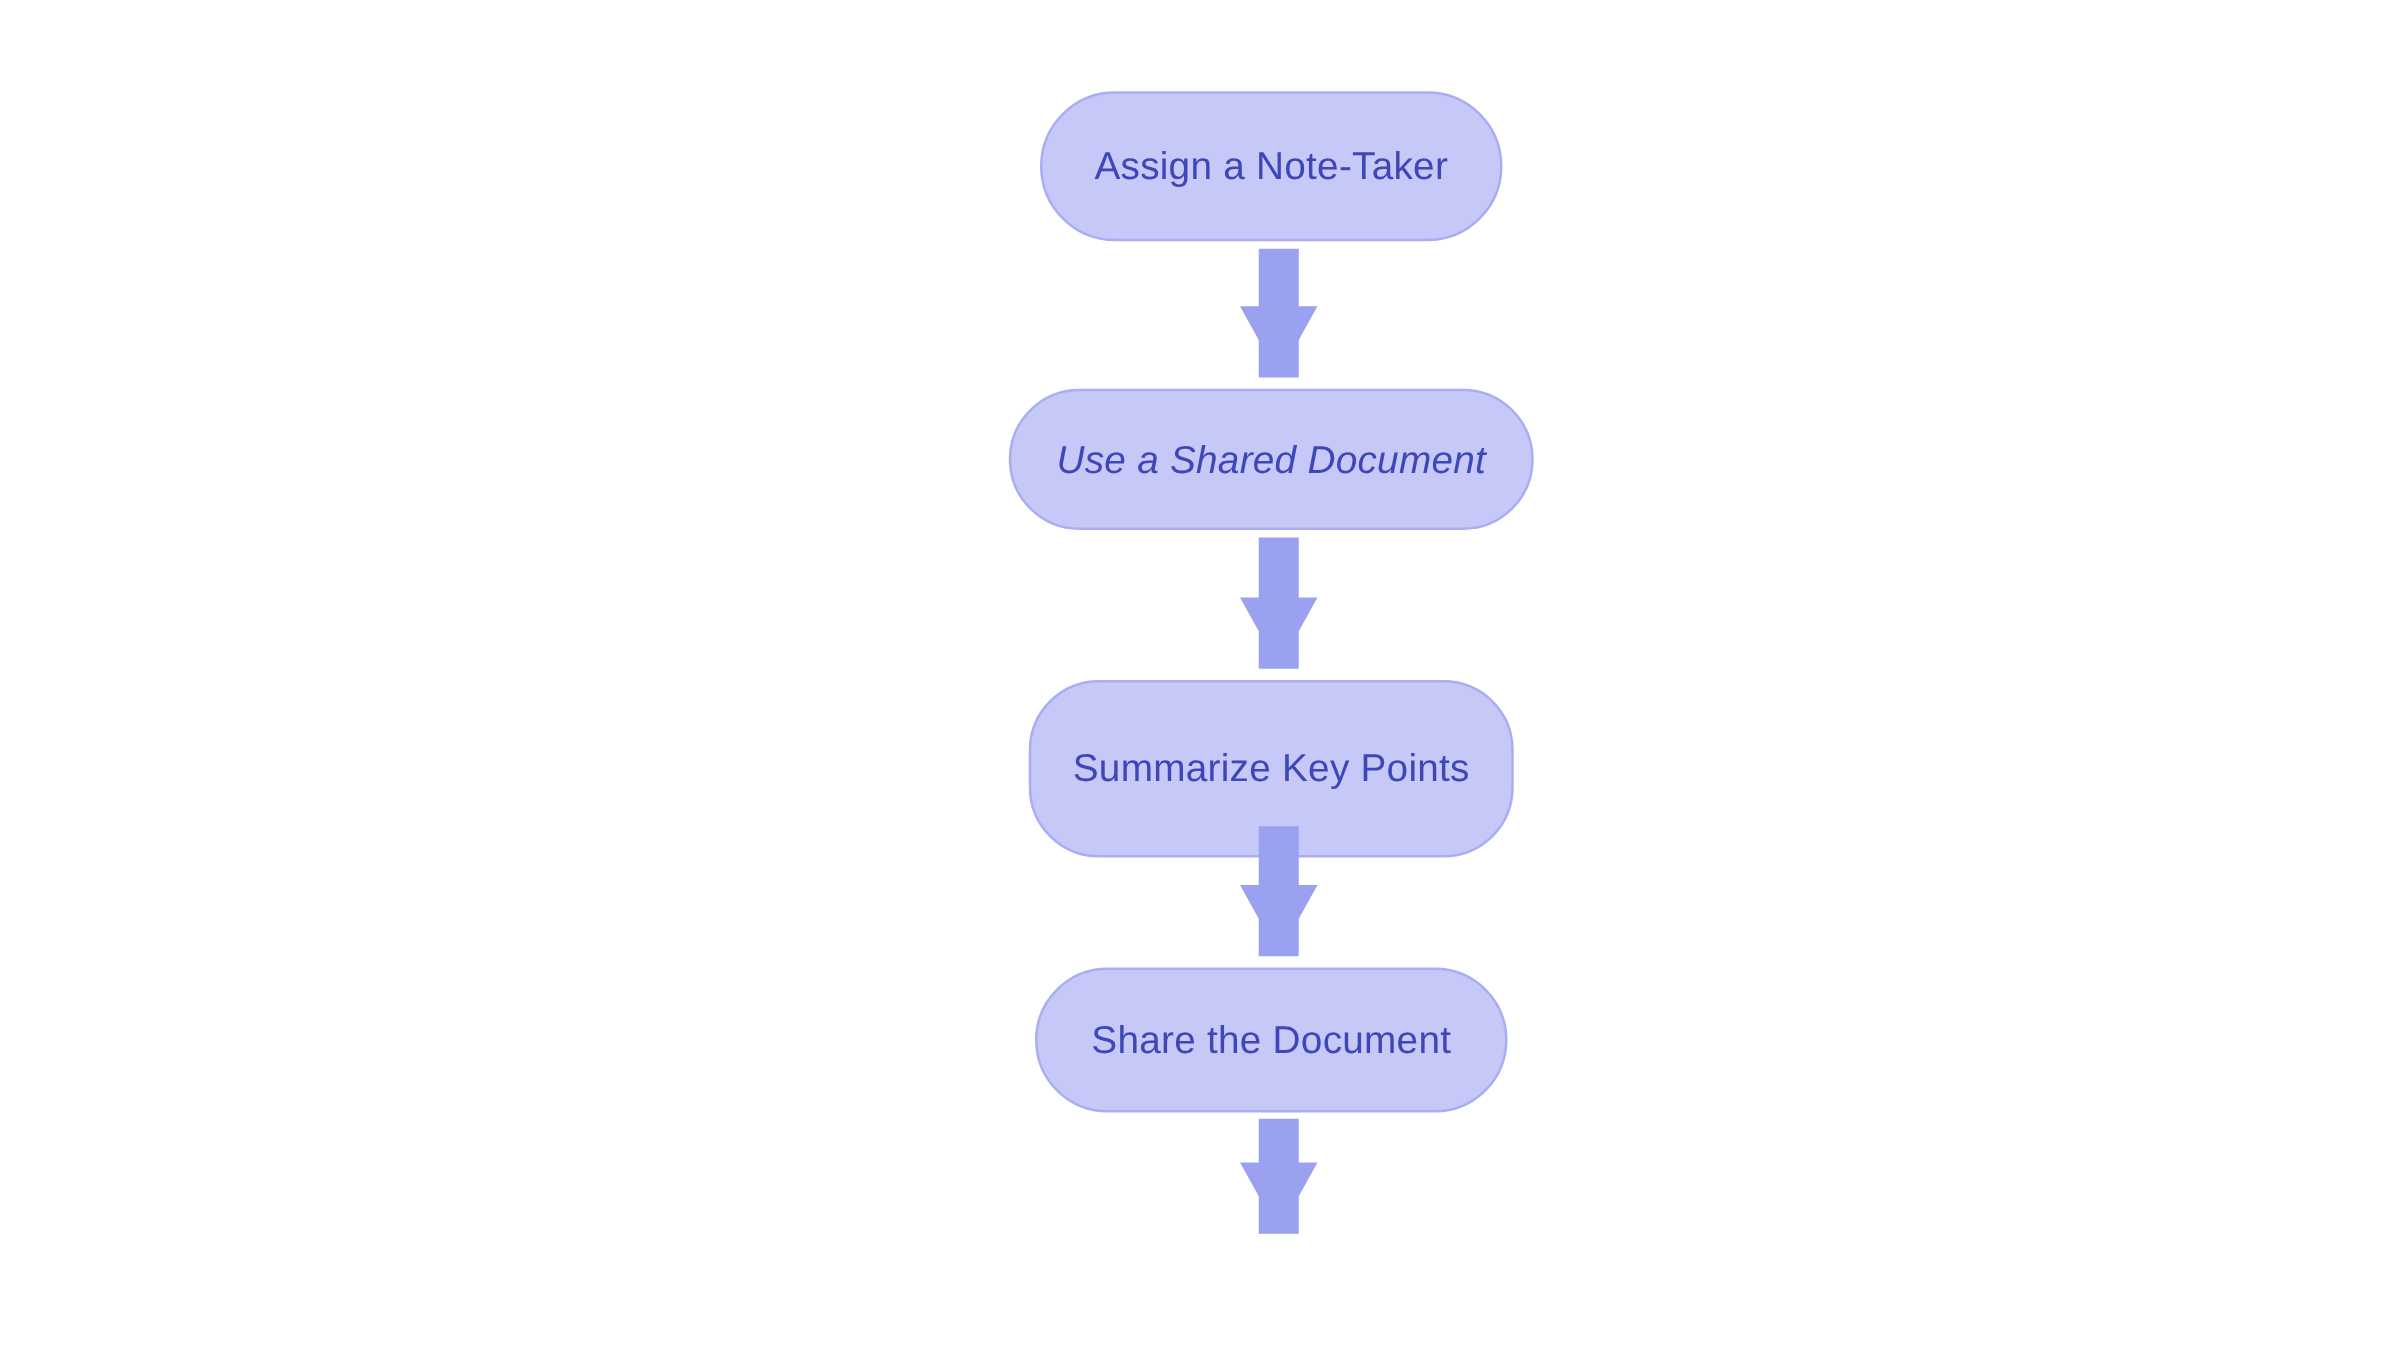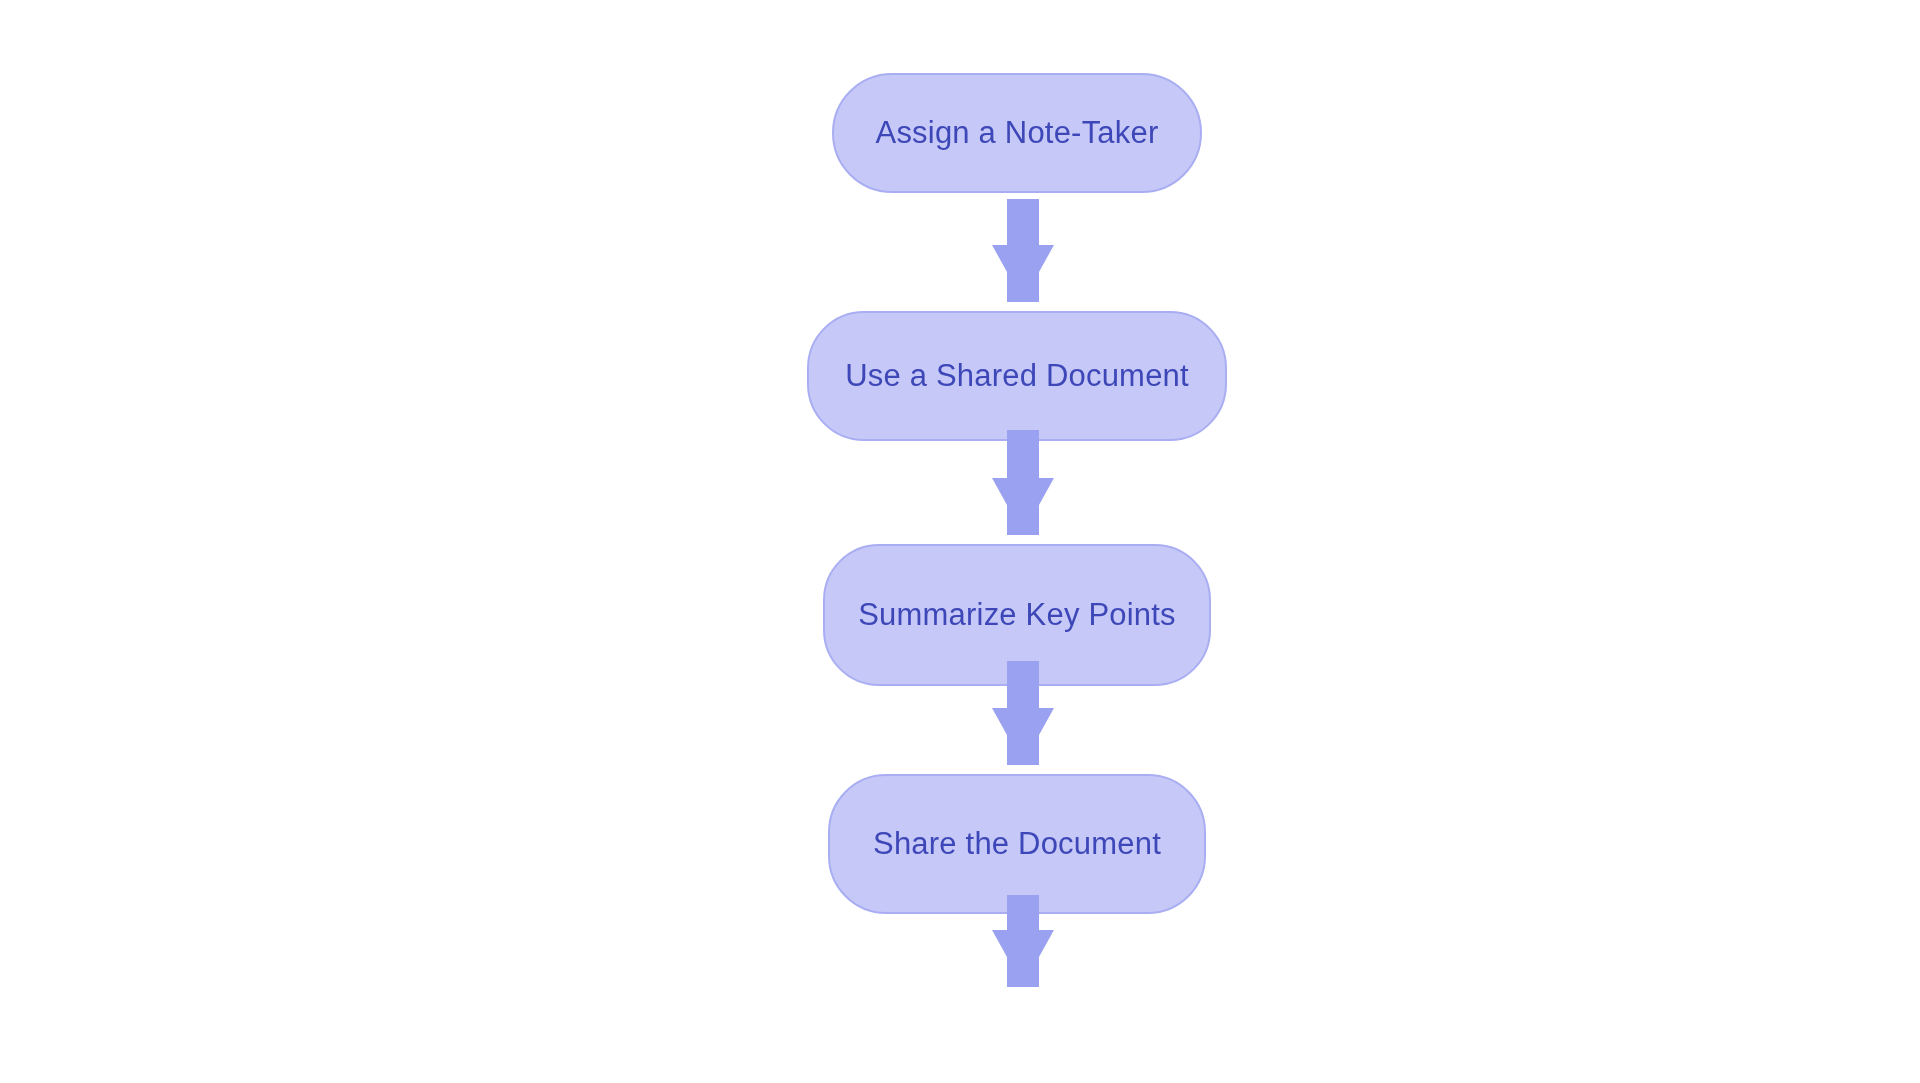--- a/index.html
+++ b/index.html
@@ -24,23 +24,23 @@
     background: var(--node-fill, #c6c9f7);
     border: 2px solid var(--node-border, #a9aef2);
     color: var(--text-color, #3d47b8);
     font-size: 31px;
     font-weight: 400;
     letter-spacing: 0.2px;
     white-space: nowrap;
     text-align: center;
   }
   .n1 { top: 17px;  width: 370px; height: 120px; border-radius: 60px; }
-  .n2 { top: 255px; width: 420px; height: 130px; border-radius: 57px; }
+  .n2 { top: 255px; width: 420px; height: 113px; border-radius: 57px; font-style: italic; }
   .n3 { top: 488px; width: 388px; height: 142px; border-radius: 56px; }
-  .n4 { top: 718px; width: 378px; height: 140px; border-radius: 58px; }
+  .n4 { top: 718px; width: 378px; height: 116px; border-radius: 58px; }
   .n5 { top: 940px; width: 800px; height: 122px; border-radius: 61px; left: calc(50% + 12px); }
   .flow-arrow {
     position: absolute;
     left: calc(50% + 1px);
     transform: translateX(-50%);
     width: 30px;
   }
   .a1 { top: 137px; height: 117px; }
   .a2 { top: 368px; height: 119px; }
   .a3 { top: 599px; height: 118px; }

